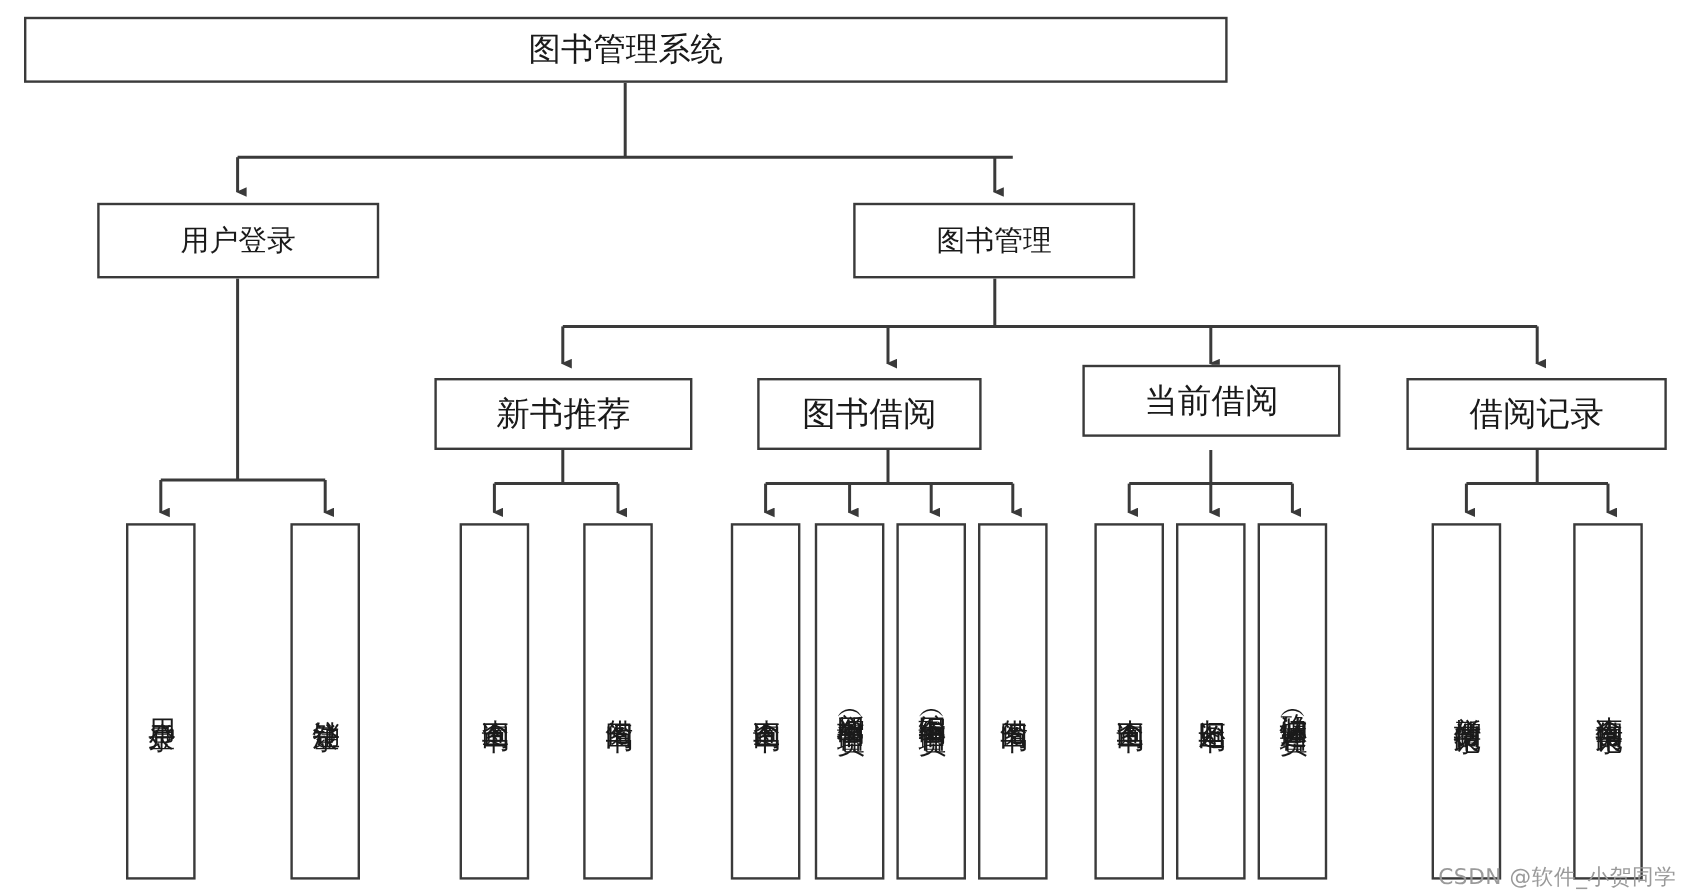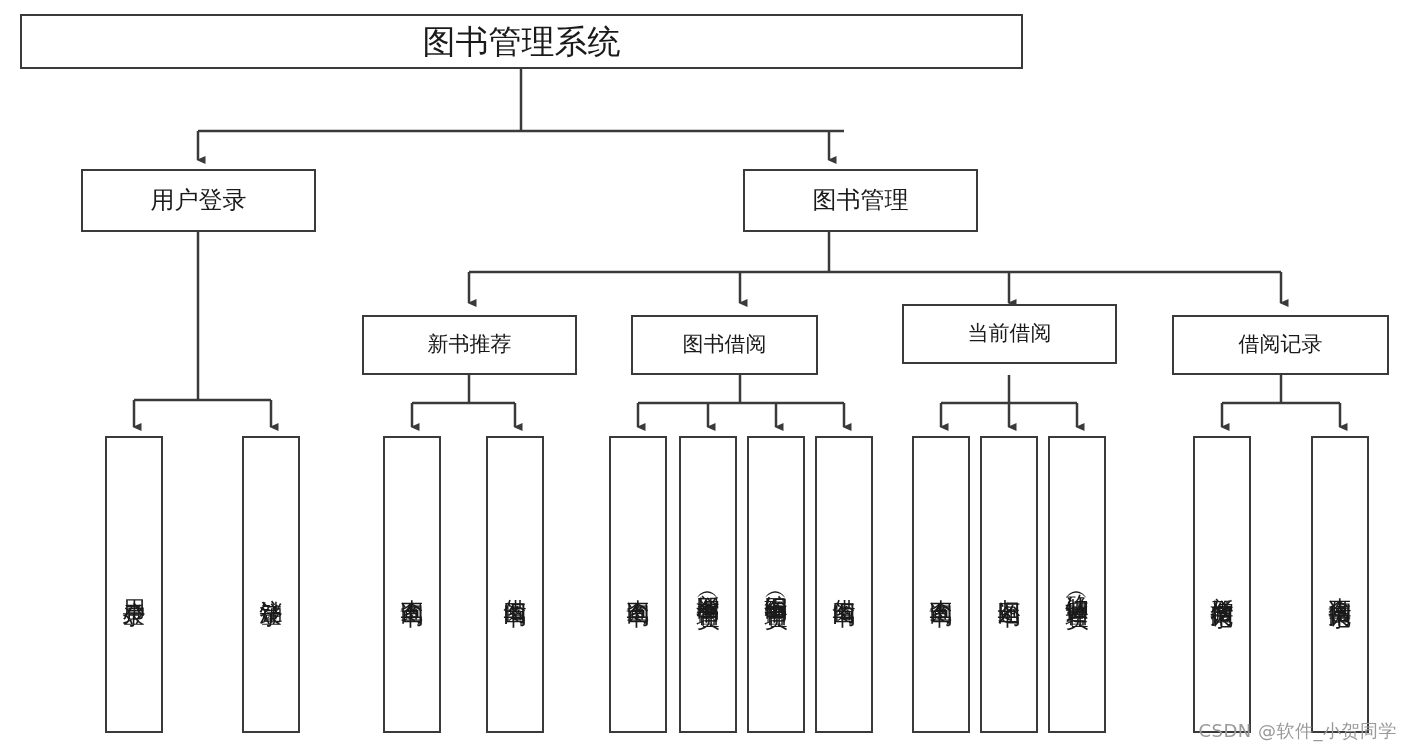--- a/index.html
+++ b/index.html
@@ -30,23 +30,23 @@
     position: absolute;
     box-sizing: border-box;
     background: #ffffff;
     border: 2.5px solid #3a3a3a;
     display: flex;
     align-items: center;
     justify-content: center;
     color: #1a1a1a;
     z-index: 2;
   }
-  .node.root      { font-size: 33px; }
+  .node.root      { font-size: 27px; }
   .node.level2    { font-size: 24px; }
-  .node.level3    { font-size: 21px; }
+  .node.level3    { font-size: 28px; }
   .node.leaf      { font-size: 23px; border-width: 2.5px; }
 
   .node .label {
     line-height: 1.32;
     text-align: center;
     white-space: nowrap;
   }
   .node.leaf .label {
     writing-mode: vertical-rl;
     text-orientation: upright;
@@ -120,21 +120,21 @@
     </g>
   </svg>
 
   <div class="node root" style="left:20px; top:14px; width:1003px; height:55px;">
     <span class="label">图书管理系统</span>
   </div>
 
   <div class="node level2" style="left:81px; top:169px; width:235px; height:63px;">
     <span class="label">用户登录</span>
   </div>
-  <div class="node level2" style="left:711px; top:169px; width:235px; height:63px;margin-left:32px;">
+  <div class="node level2" style="left:711px; top:169px; width:235px; height:63px;">
     <span class="label">图书管理</span>
   </div>
 
   <div class="node level3" style="left:362px; top:315px; width:215px; height:60px;">
     <span class="label">新书推荐</span>
   </div>
   <div class="node level3" style="left:631px; top:315px; width:187px; height:60px;">
     <span class="label">图书借阅</span>
   </div>
   <div class="node level3" style="left:902px; top:304px; width:215px; height:60px;">

